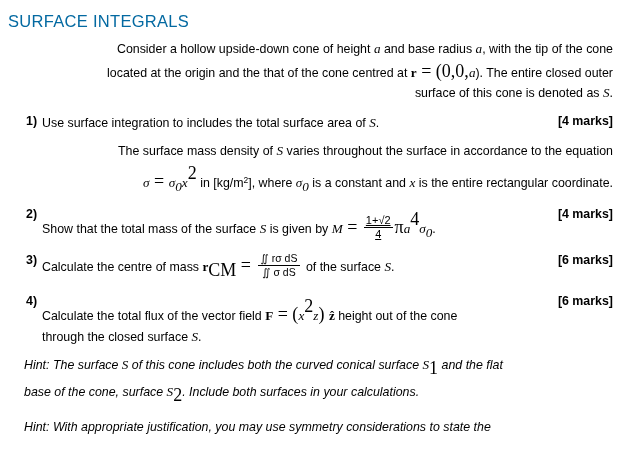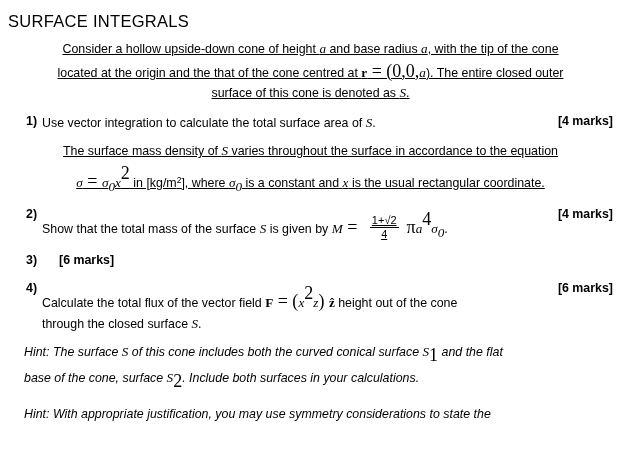--- a/index.html
+++ b/index.html
@@ -18,32 +18,31 @@
     position: relative;
     width: 621px;
     height: 463px;
     padding: 0;
     box-sizing: border-box;
   }
   .title {
     font-family: "Liberation Sans", sans-serif;
     font-size: 16.5px;
     letter-spacing: 0.3px;
-    color: #000000;
+    color: #0369a1;
     margin: 12px 0 0 8px;
     font-weight: 400;
   }
   .para {
     font-family: "Liberation Sans", sans-serif;
     font-size: 12.4px;
     line-height: 1.42;
     color: #000;
     margin: 9px 8px 0 8px;
-    text-align: center;
-    text-decoration: underline;
+    text-align: right;
   }
   .item {
     display: flex;
     margin: 10px 8px 0 8px;
     font-family: "Liberation Sans", sans-serif;
     font-size: 12.4px;
     line-height: 1.45;
   }
   .item .num {
     width: 34px;
@@ -87,21 +86,21 @@
   sup {
     font-size: 0.68em;
     vertical-align: 0.45em;
   }
   .frac {
     display: inline-block;
     vertical-align: -0.45em;
     text-align: center;
     font-size: 11px;
     line-height: 1.05;
-    margin: 0 8px;
+    margin: 0 2px;
     text-decoration: underline;
   }
   .frac .top {
     display: block;
     padding: 0 2px;
   }
   .frac .bar {
     display: block;
     border-top: 1px solid #000;
     height: 0;
@@ -184,40 +183,43 @@
 
   <div class="para">
     <span>Consider a hollow upside-down cone of height </span><span class="mi">a</span><span> and base radius </span><span class="mi">a</span><span>, with the tip of the cone</span><br>
     <span>located at the origin and the that of the cone centred at </span><span class="mb">r</span><span class="mu"> = (0,0,</span><span class="mi">a</span><span>). The entire closed outer</span><br>
     <span>surface of this cone is denoted as </span><span class="mi">S</span><span>.</span>
   </div>
 
   <div class="item">
     <div class="num">1)</div>
     <div class="body">
-      <span>Use vector integration to calculate the total surface area of </span><span class="mi">S</span><span>.</span>
+      <span>Use surface integration to includes the total surface area of </span><span class="mi">S</span><span>.</span>
     </div>
     <div class="marks">[4 marks]</div>
   </div>
 
   <div class="para">
     <span>The surface mass density of </span><span class="mi">S</span><span> varies throughout the surface in accordance to the equation</span><br>
-    <span class="mi">σ</span><span class="mu"> = </span><span class="mi">σ</span><sub class="mi">0</sub><span class="mi">x</span><sup class="mu">2</sup><span> in [kg/m</span><sup>2</sup><span>], where </span><span class="mi">σ</span><sub class="mi">0</sub><span> is a constant and </span><span class="mi">x</span><span> is the usual rectangular coordinate.</span>
+    <span class="mi">σ</span><span class="mu"> = </span><span class="mi">σ</span><sub class="mi">0</sub><span class="mi">x</span><sup class="mu">2</sup><span> in [kg/m</span><sup>2</sup><span>], where </span><span class="mi">σ</span><sub class="mi">0</sub><span> is a constant and </span><span class="mi">x</span><span> is the entire rectangular coordinate.</span>
   </div>
 
   <div class="item">
     <div class="num">2)</div>
     <div class="body">
       <span>Show that the total mass of the surface </span><span class="mi">S</span><span> is given by </span><span class="mi">M</span><span class="mu"> = </span><span class="frac"><span class="top"><span class="nowrap">1+√2</span></span><span class="bar"></span><span class="bot">4</span></span><span class="mu">π</span><span class="mi">a</span><sup class="mu">4</sup><span class="mi">σ</span><sub class="mi">0</sub><span>.</span>
     </div>
     <div class="marks">[4 marks]</div>
   </div>
 
   <div class="item">
     <div class="num">3)</div>
+    <div class="body">
+      <span>Calculate the centre of mass </span><span class="mb">r</span><sub class="mu">CM</sub><span class="mu"> = </span><span class="intfrac"><span class="top nowrap">∬ rσ dS</span><span class="bar"></span><span class="bot nowrap">∬ σ dS</span></span><span> of the surface </span><span class="mi">S</span><span>.</span>
+    </div>
     <div class="marks">[6 marks]</div>
   </div>
 
   <div class="item">
     <div class="num">4)</div>
     <div class="body">
       <span>Calculate the total flux of the vector field </span><span class="mb">F</span><span class="mu"> = (</span><span class="mi">x</span><sup class="mu">2</sup><span class="mi">z</span><span class="mu">) </span><span class="mb">ẑ</span><span> height out of the cone</span><br>
       <span>through the closed surface </span><span class="mi">S</span><span>.</span>
     </div>
     <div class="marks">[6 marks]</div>

